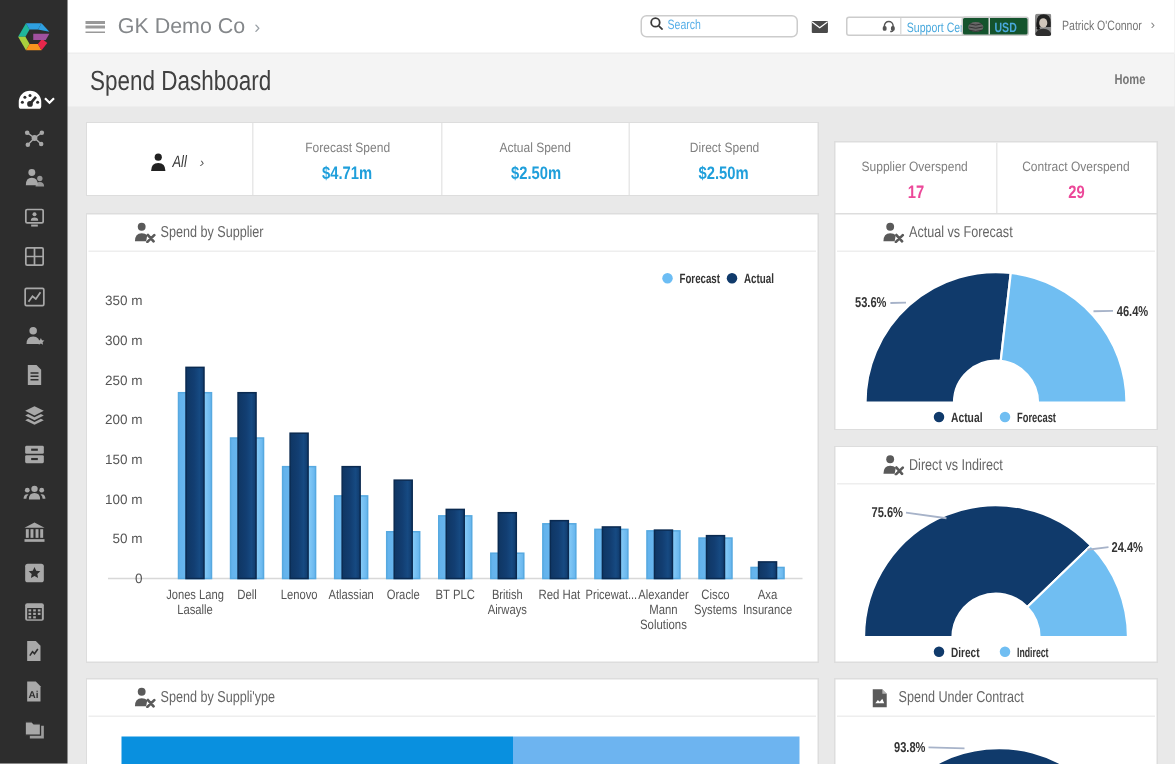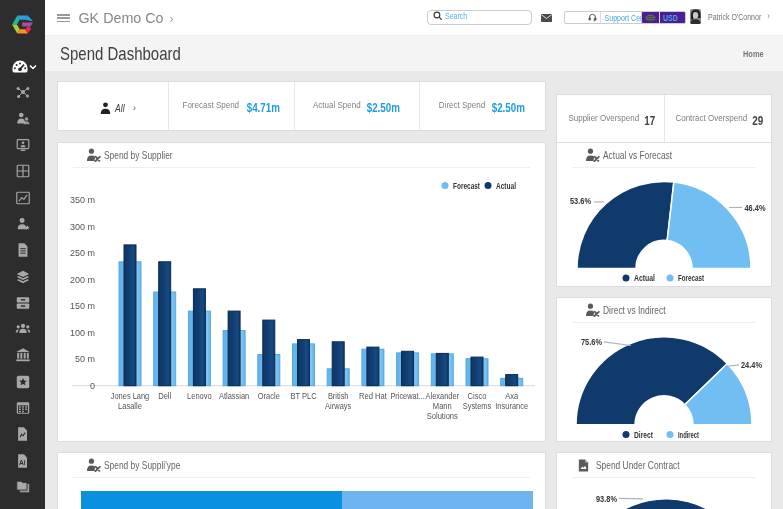--- a/index.html
+++ b/index.html
@@ -14,39 +14,39 @@
 .burger { position:absolute; left:12px; top:14px; width:12.5px; }
 .burger div { height:1.5px; background:#999; margin-bottom:1.8px; }
 .crumb { position:absolute; left:33.5px; top:10px; font-size:14.3px; color:#84878a; }
 .crumb .chev { color:#9aa0a6; font-size:12px; margin-left:6px; }
 .search { position:absolute; left:382px; top:9.5px; width:105px; height:15px; border:1px solid #ccc; border-radius:4px; background:#fff; display:flex; padding-left:5px; }
 .search .stext { color:#59b0e8; font-size:9px; margin-left:2px; }
 .env { position:absolute; left:496px; top:14px; line-height:0; }
 .scbtn { position:absolute; left:519px; top:11px; height:13px; border:1px solid #ccc; border-radius:2px; background:#fff; display:flex; align-items:center;padding-left:20px; }
 .scbtn .hspart { padding:0 3px; border-right:1px solid #ddd; display:flex; align-items:center; height:100%; }
 .scbtn span { color:#4aa9dd; font-size:9px; padding:0 4px 0 2px; white-space:nowrap; }
-.usdbtn { position:absolute; left:595.5px; top:11px; height:13px; border:1px solid #ccc; border-radius:2px; background:#4c1d95; display:flex; align-items:center; }
+.usdbtn { position:absolute; left:595.5px; top:11px; height:13px; border:1px solid #ccc; border-radius:2px; background:#14532d; display:flex; align-items:center; }
 .usdbtn .coin { padding:0 3px; border-right:1px solid #ddd; display:flex; align-items:center; height:100%; }
 .usdbtn .cur { color:#4aa9dd; font-size:9px; padding:0 3px; font-weight:bold; }
 .avatar { position:absolute; left:645px; top:9px; width:11px; height:15px; border-radius:2px; overflow:hidden; }
 .uname { position:absolute; left:663px; top:11.5px; font-size:9px; color:#757575; white-space:nowrap; }
 .uchev { position:absolute; left:722px; top:11px; font-size:9px; color:#888; }
 .titlebar { position:absolute; left:45px; top:36px; width:738px; height:35px; background:#f4f4f4; }
 .titlebar h1 { position:absolute; left:15px; top:7px; font-size:18.5px; color:#404040; font-weight:normal; }
 .home { position:absolute; right:14px; top:11.5px; font-size:9.5px; color:#777; font-weight:bold; }
 .card { position:absolute; background:#fff; border:1px solid #ddd; }
-.chead { height:25px; display:flex; align-items:center; padding-left:13px; border-bottom:1px solid #eee; margin:0 15px; }
+.chead { height:25px; display:flex; align-items:center; padding-left:30px; border-bottom:1px solid #eee; margin:0 1px; }
 .chead .ct { font-size:10px; color:#666; margin-left:2.5px; }
 .hic { flex:0 0 auto; }
 .kpi { display:flex; height:100%; }
-.kcol { flex:1; display:flex; align-items:center; justify-content:center; padding-top:3px; border-left:1px solid #e8e8e8; }
+.kcol { flex:1; display:flex; flex-direction:column; align-items:center; justify-content:center; padding-top:3px; border-left:1px solid #e8e8e8; }
 .kcol:first-child { border-left:none; }
 .klabel { font-size:9px; color:#808080; margin-bottom:5px; }
 .kval { font-size:12px; font-weight:bold; color:#1f9fdb; }
-.kval.red { color:#404040; }
+.kval.red { color:#ec4899; }
 .kv { display:inline-block; transform:scaleX(0.82); }
 .allsel { flex:0 0 110px; flex-direction:row; padding-left:10px;font-style:italic; }
 .allsel .at { font-size:11px; color:#3a3a3a; margin:0 6px 0 4px; }
 .allsel .ac { font-size:9px; color:#555; }
 .relwrap { position:absolute; left:0; top:0; width:100%; height:100%; }
 </style></head>
 <body>
 <div class="sidebar">
   <div class="logo">
       <svg width="25" height="25" viewBox="0 0 36 36" style="margin-top:4px">

